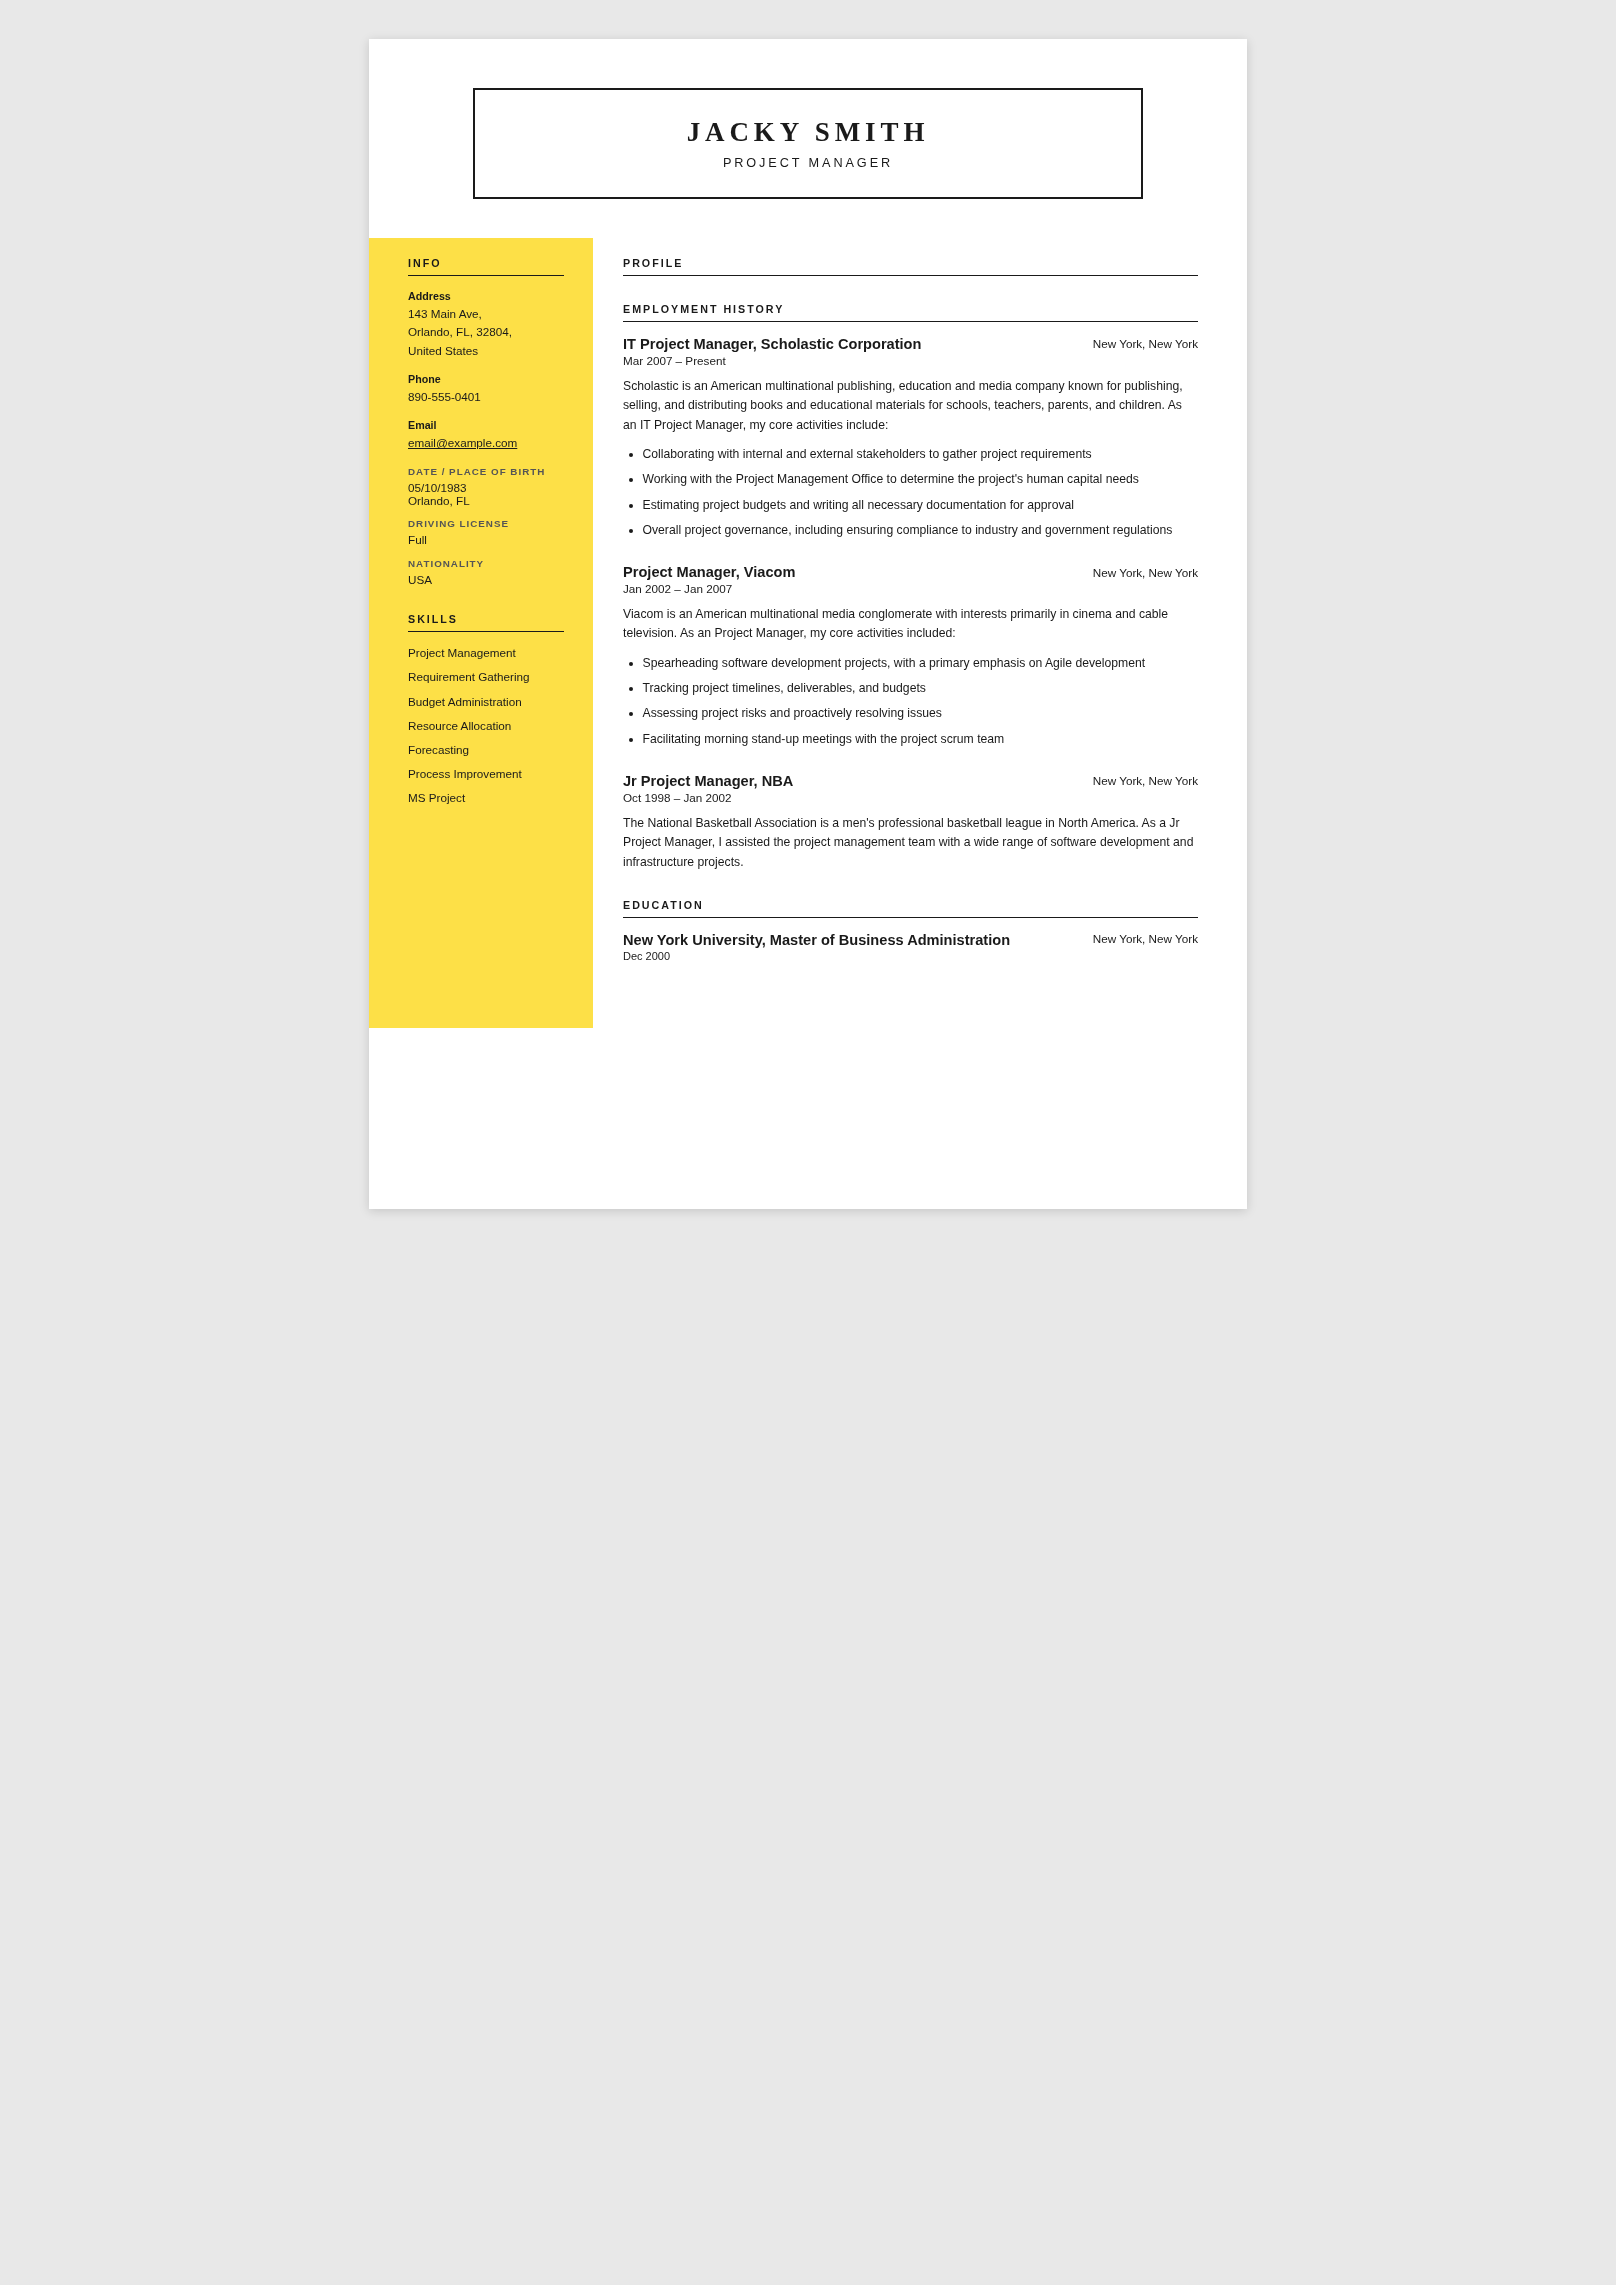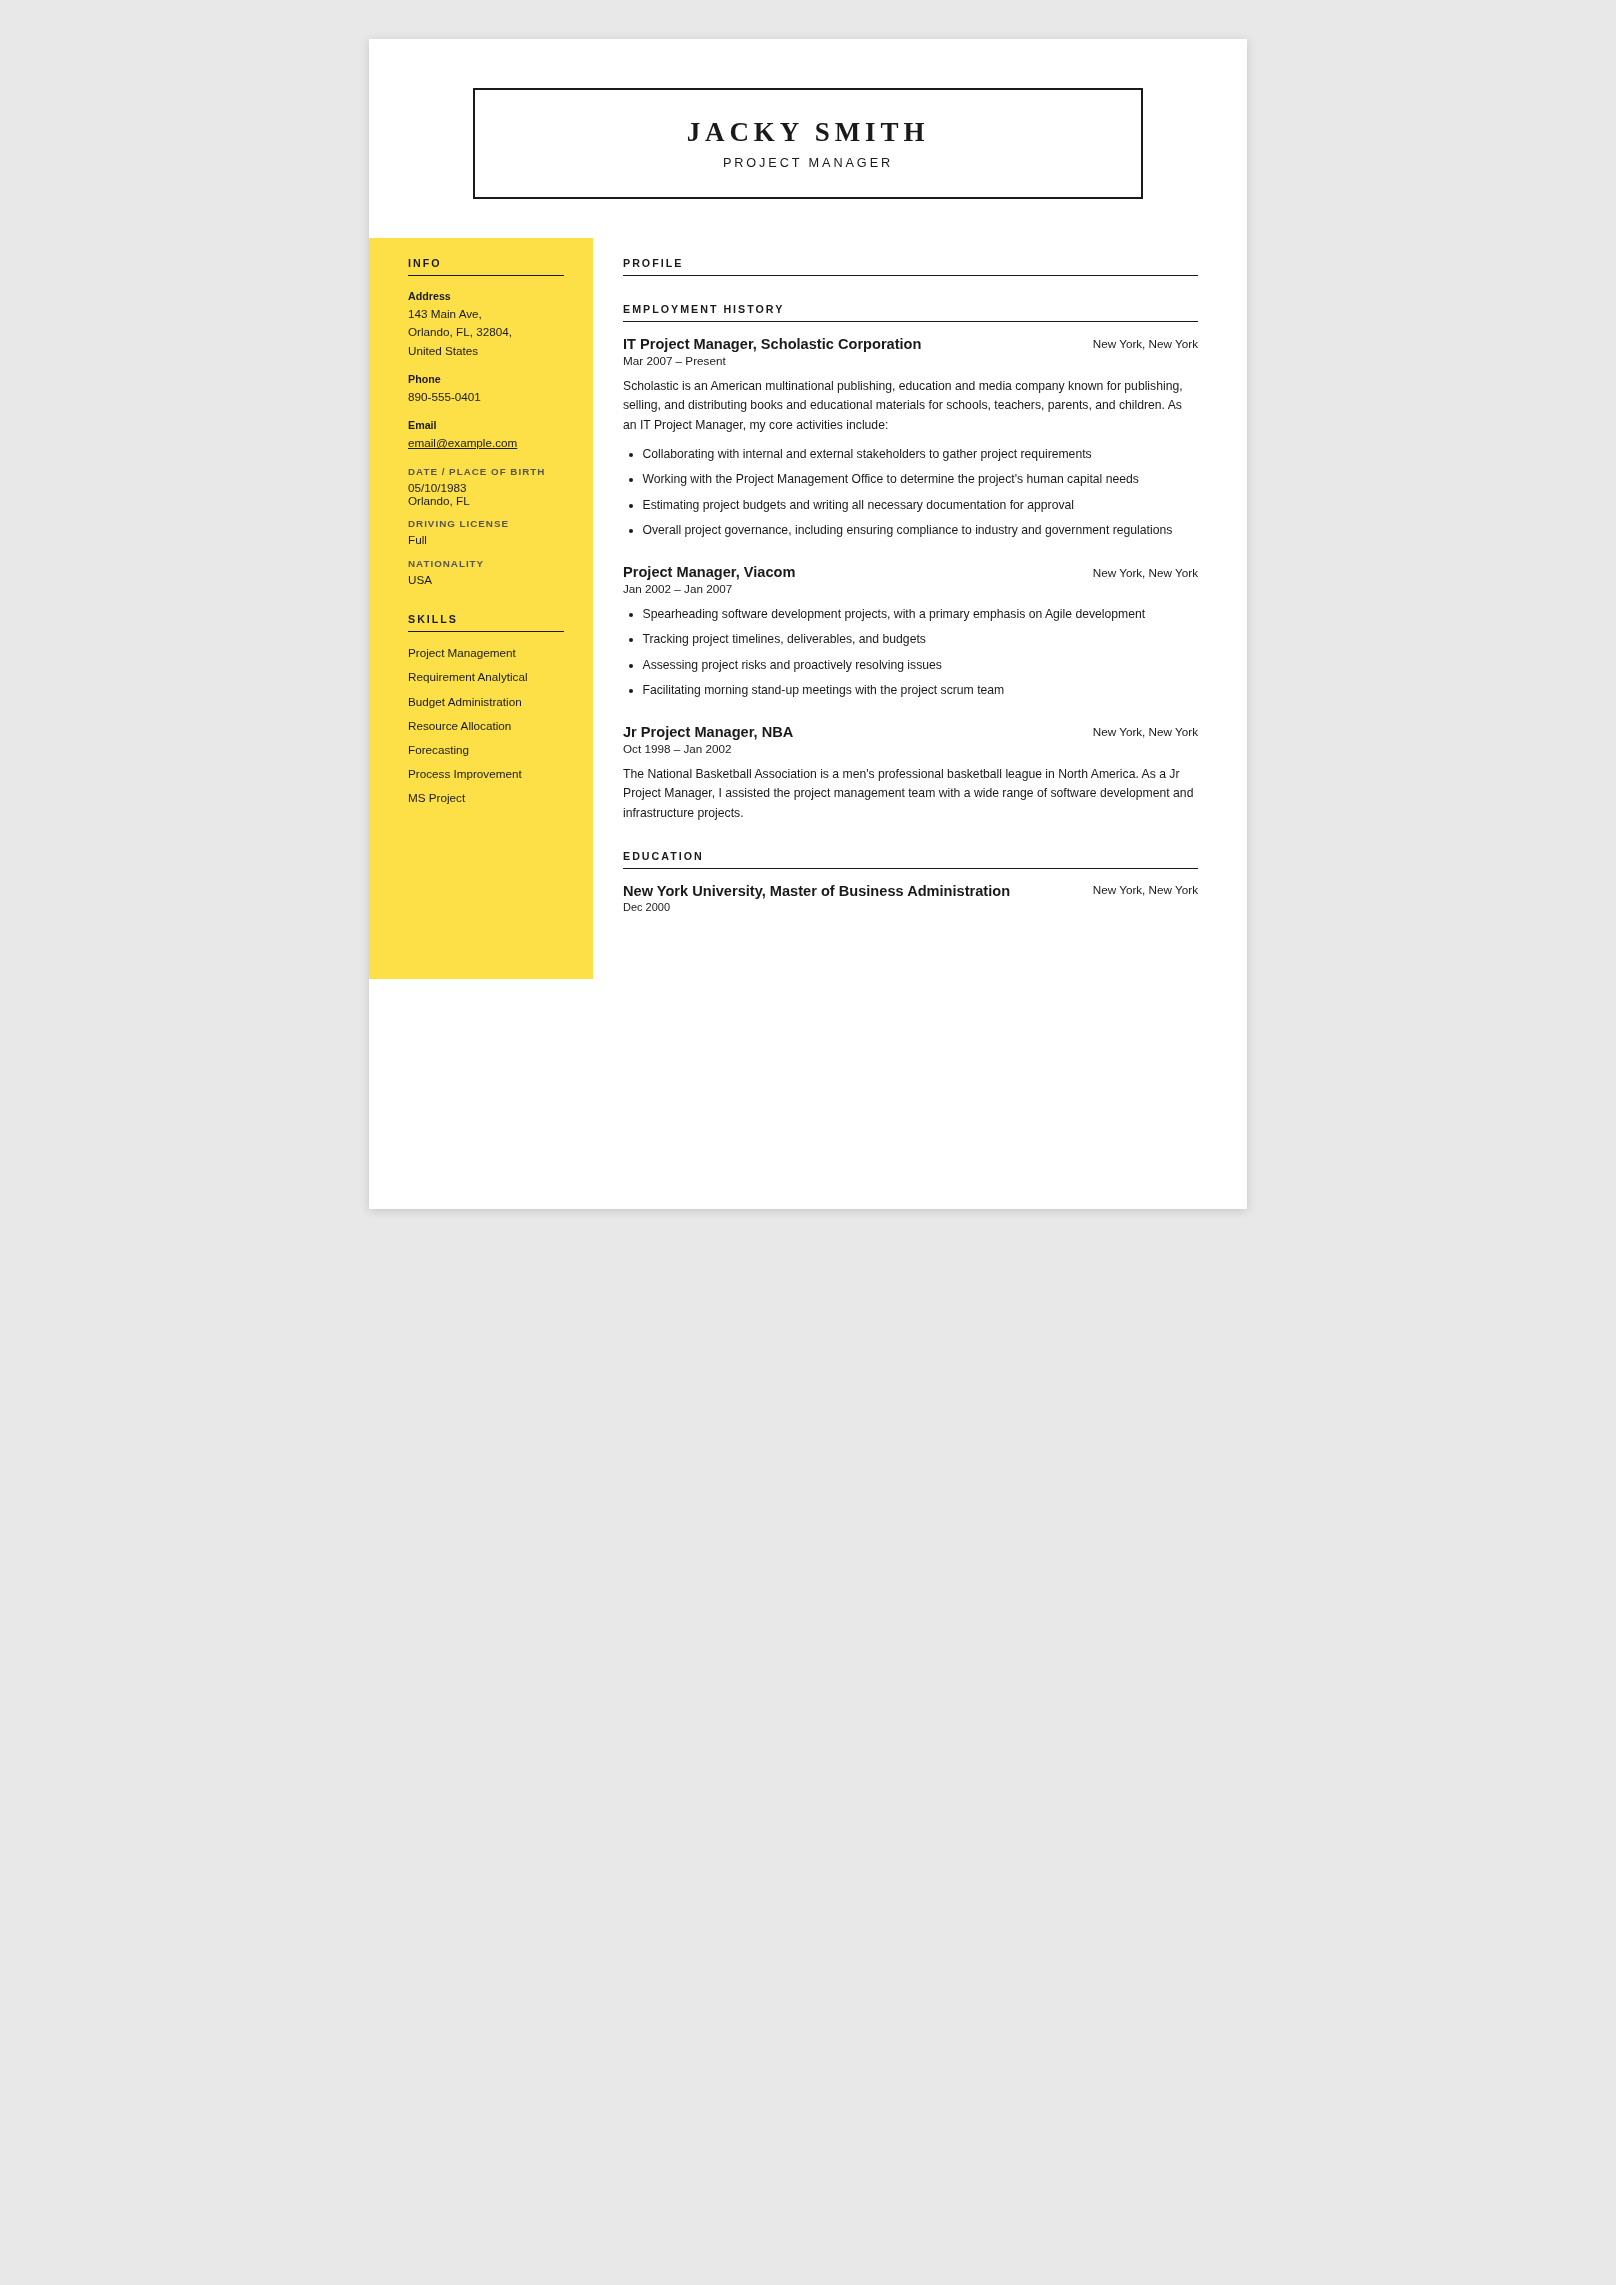--- a/index.html
+++ b/index.html
@@ -301,21 +301,21 @@
         <div class="section-value">Full</div>
 
         <div class="section-label">NATIONALITY</div>
         <div class="section-value">USA</div>
       </div>
 
       <div class="sidebar-section">
         <div class="sidebar-section-title">SKILLS</div>
         <div id="skills-list">
             <div class="skill-item">Project Management</div>
-            <div class="skill-item">Requirement Analytical</div>
+            <div class="skill-item">Requirement Gathering</div>
             <div class="skill-item">Budget Administration</div>
             <div class="skill-item">Resource Allocation</div>
             <div class="skill-item">Forecasting</div>
             <div class="skill-item">Process Improvement</div>
             <div class="skill-item">MS Project</div>
           </div>
       </div>
     </div>
 
     <div class="main-content">
@@ -340,20 +340,21 @@
                 <li>Estimating project budgets and writing all necessary documentation for approval</li>
                 <li>Overall project governance, including ensuring compliance to industry and government regulations</li>
               </ul>
             </div>
             <div class="job-entry">
               <div class="job-header">
                 <div class="job-title">Project Manager, Viacom</div>
                 <div class="job-location">New York, New York</div>
               </div>
               <div class="job-dates">Jan 2002 – Jan 2007</div>
+              <p class="job-description">Viacom is an American multinational media conglomerate with interests primarily in cinema and cable television. As an Project Manager, my core activities included:</p>
               <ul class="job-bullets">
                 <li>Spearheading software development projects, with a primary emphasis on Agile development</li>
                 <li>Tracking project timelines, deliverables, and budgets</li>
                 <li>Assessing project risks and proactively resolving issues</li>
                 <li>Facilitating morning stand-up meetings with the project scrum team</li>
               </ul>
             </div>
             <div class="job-entry">
               <div class="job-header">
                 <div class="job-title">Jr Project Manager, NBA</div>

